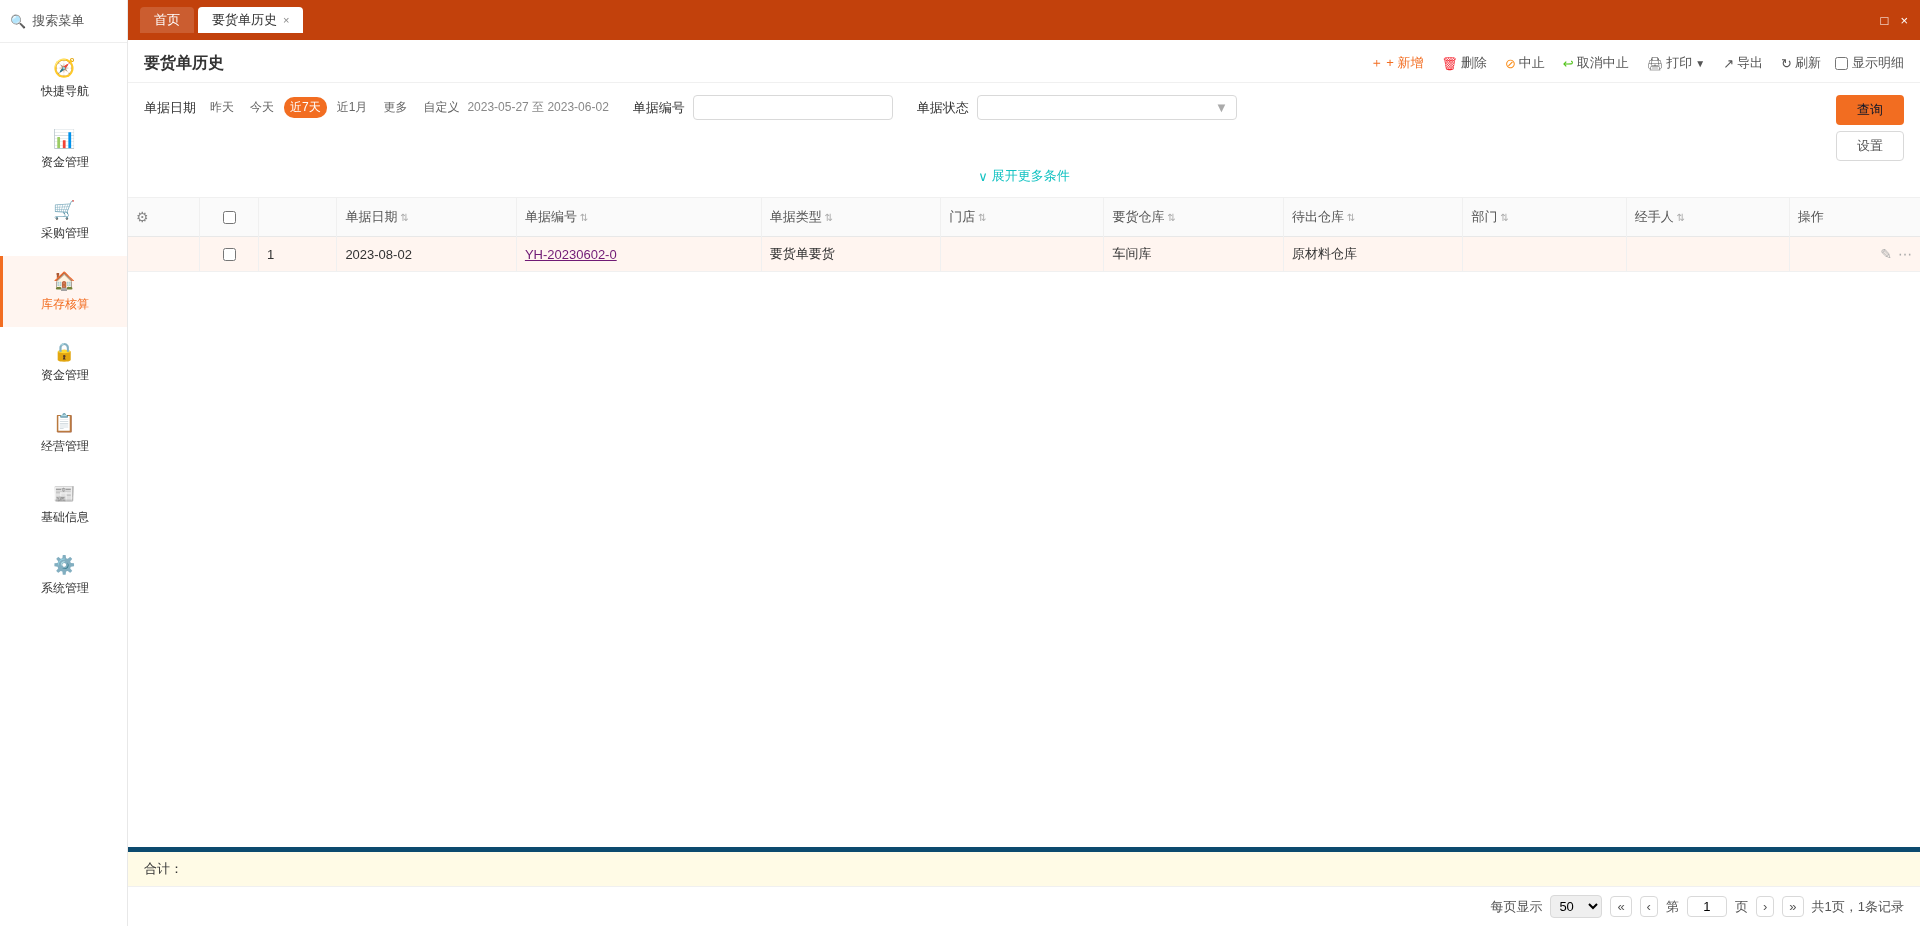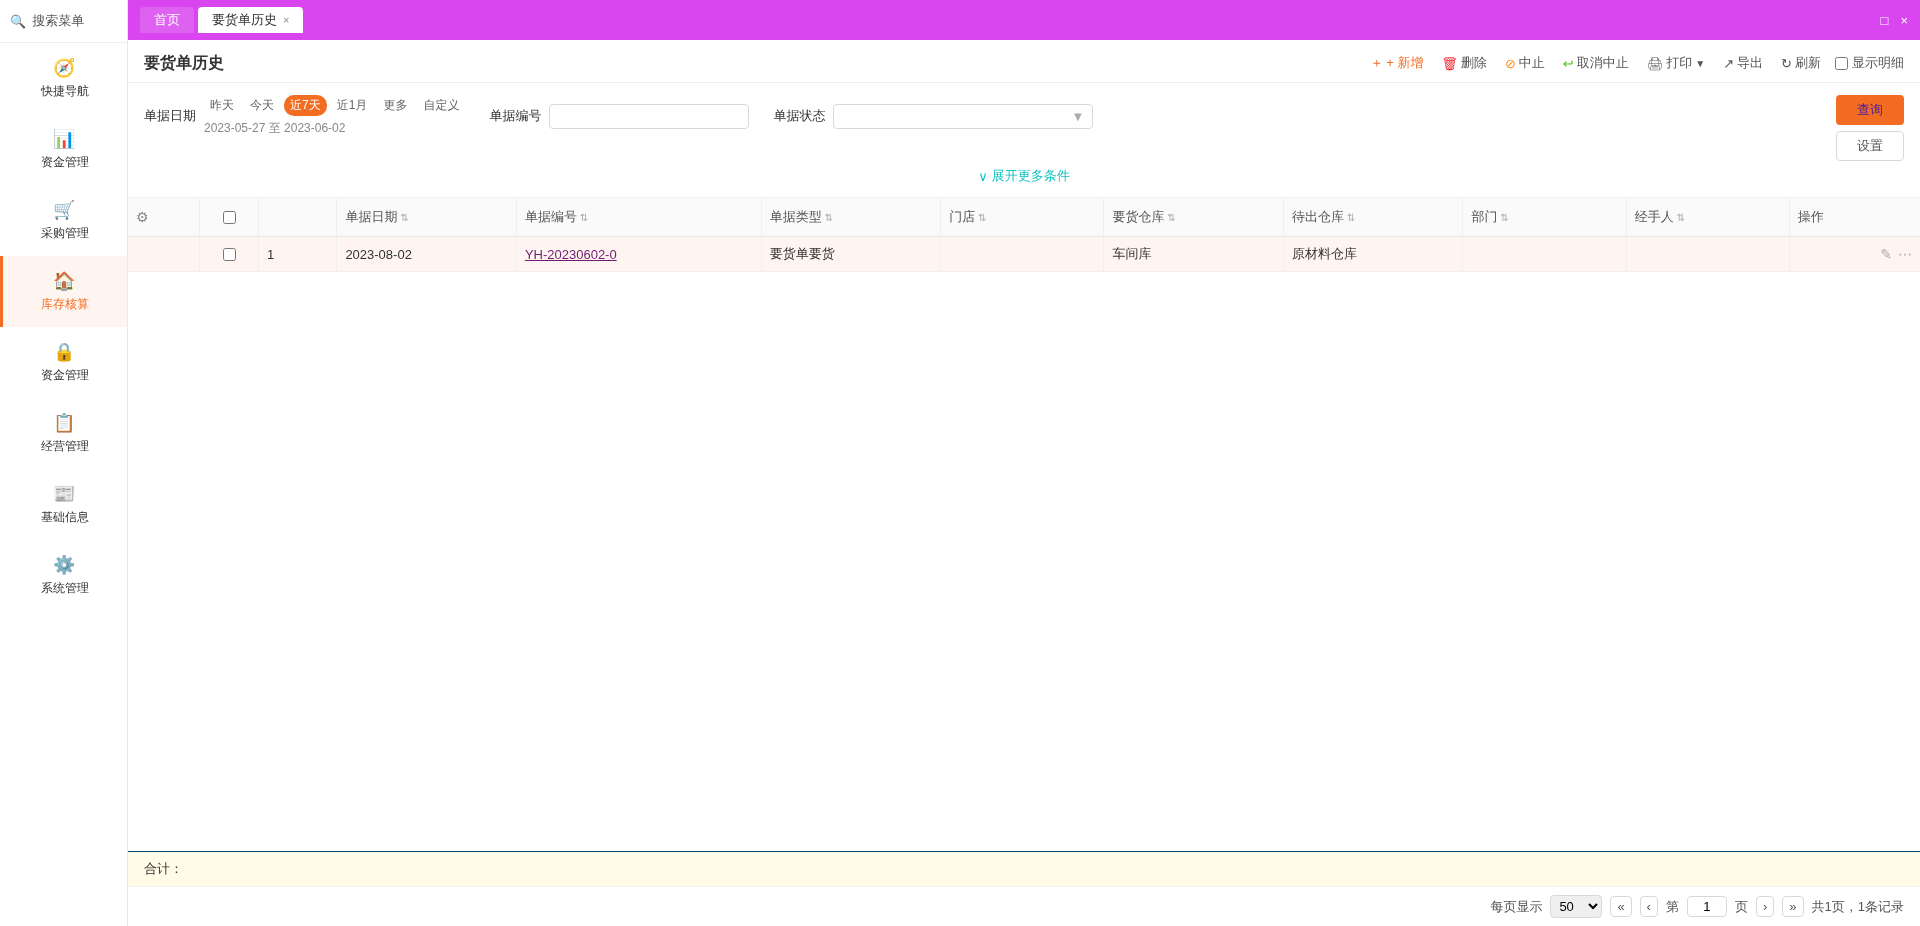--- a/index.html
+++ b/index.html
@@ -41,21 +41,21 @@
     
     .main-area {
       flex: 1;
       display: flex;
       flex-direction: column;
       overflow: hidden;
     }
 
     
     .top-bar {
-      background: #d946ef;
+      background: #c2410c;
       height: 40px;
       display: flex;
       align-items: center;
       padding: 0 12px;
       gap: 4px;
       flex-shrink: 0;
     }
     .tab {
       display: flex;
       align-items: center;
@@ -183,21 +183,21 @@
       padding: 6px 0 0 0;
     }
     .filter-actions {
       display: flex;
       flex-direction: column;
       gap: 6px;
       margin-left: auto;
     }
     .btn-query {
       background: #f26d21;
-      color: #4c1d95;
+      color: #0f172a;
       border: none;
       border-radius: 4px;
       padding: 6px 20px;
       cursor: pointer;
       font-size: 13px;
     }
     .btn-setting {
       background: #fff;
       color: #555;
       border: 1px solid #d9d9d9;
@@ -258,21 +258,21 @@
     .col-dept { width: 100px; }
     .col-handler { width: 100px; }
     .col-op { width: 80px; text-align: left; }
     .op-icons { display: flex; gap: 6px; justify-content: flex-end; }
     .op-icon { cursor: pointer; font-size: 14px; color: #aaa; }
 
     
     .footer-sum {
       padding: 8px 16px;
       background: #fffbe6;
-      border-top: 1px solid #0c4a6e;
+      border-top: 5px solid #0c4a6e;
       font-size: 13px;
       color: #333;
       flex-shrink: 0;
     }
 
     
     .pagination {
       display: flex;
       align-items: center;
       justify-content: flex-end;
@@ -306,21 +306,21 @@
       padding: 2px 4px;
       font-size: 13px;
     }
     .settings-col-icon { cursor: pointer; font-size: 14px; color: #888; }
 
     .checkbox-wrap { display: flex; align-items: center; justify-content: center; }
     input[type="checkbox"] { cursor: pointer; }
 
     .filter-top-row { display: flex; align-items: flex-start; gap: 0; width: 100%; }
     .filter-fields { display: flex; align-items: center; gap: 24px; flex: 1; flex-wrap: wrap; }
-    .filter-date-block { display: flex; flex-direction: column; gap: 2px; }
+    .filter-date-block { display: flex; gap: 2px; }
   </style>
 </head>
 <body>
 
 <div class="sidebar">
   <div class="sidebar-search">
     <span>🔍</span>
     <span>搜索菜单</span>
   </div>
 

